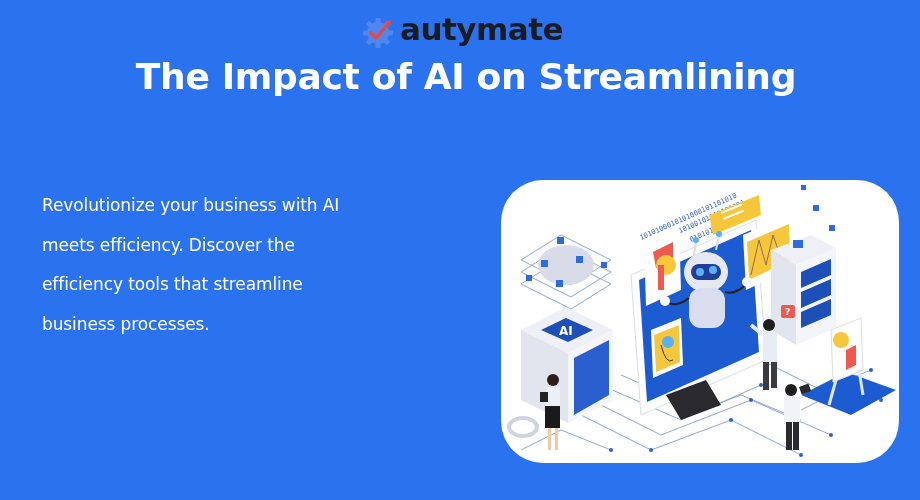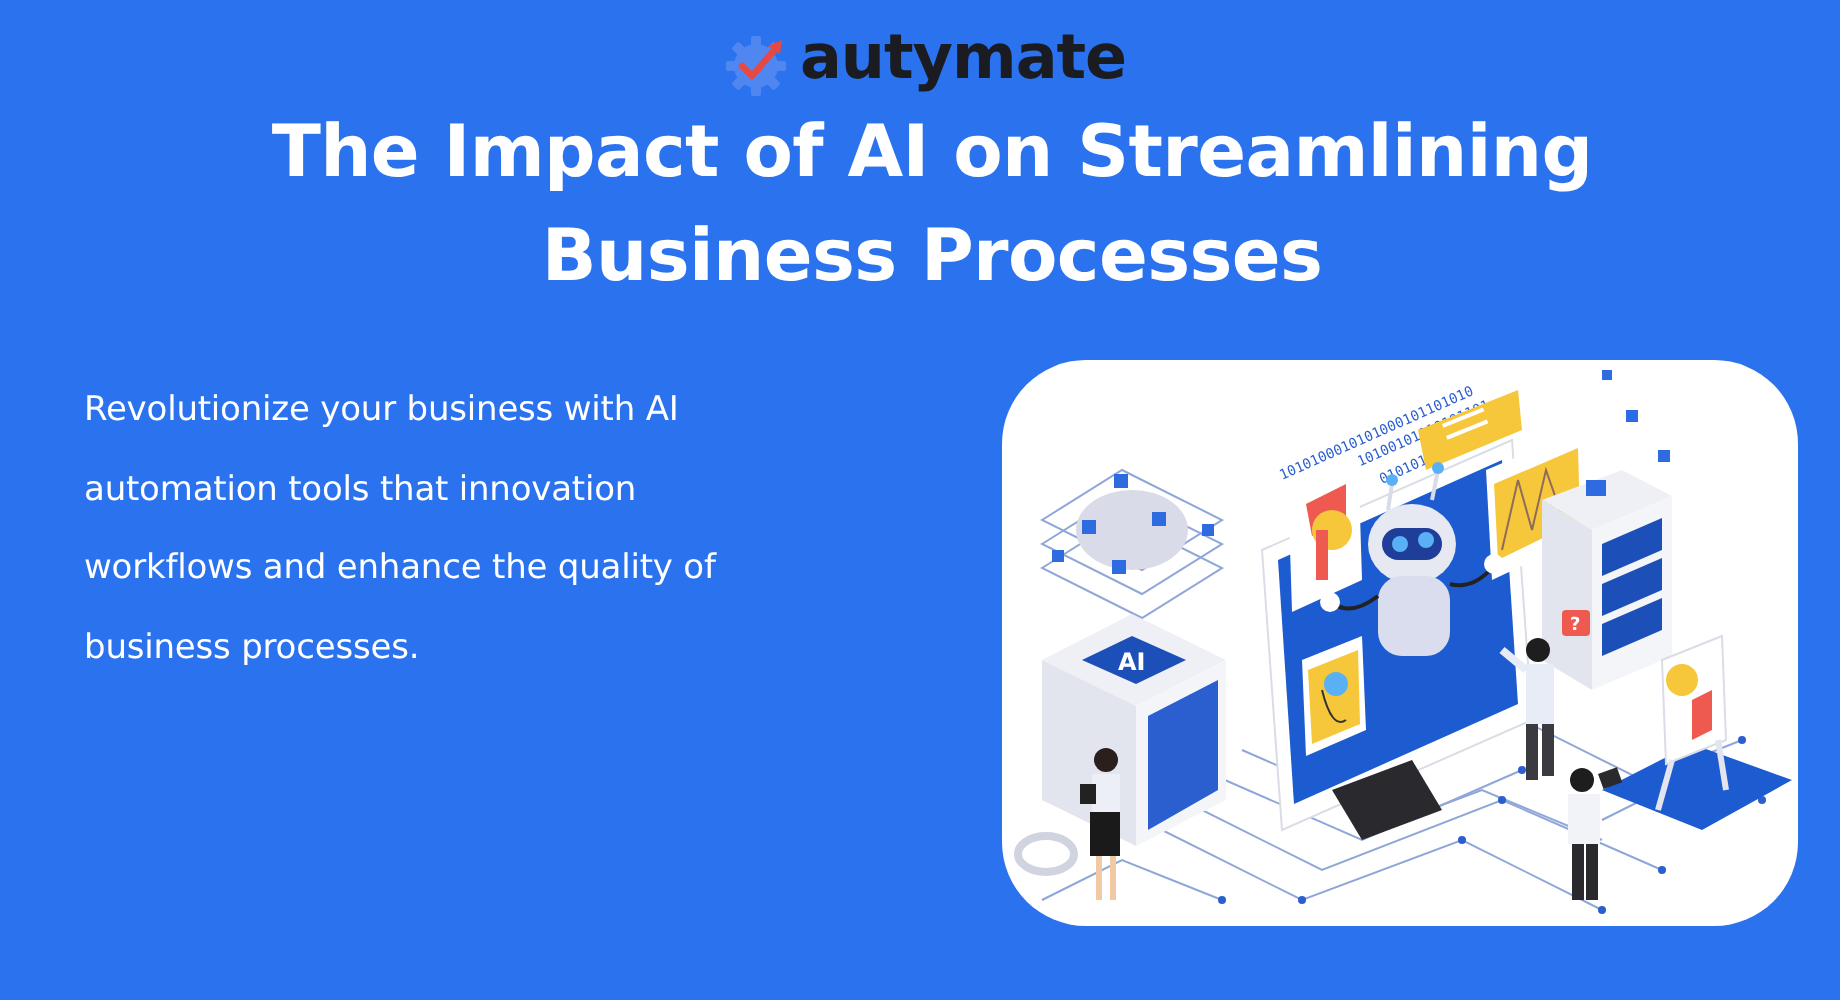--- a/index.html
+++ b/index.html
@@ -55,27 +55,26 @@
       <rect x="13.5" y="27" width="5" height="6" rx="1" transform="rotate(-45 16 18)"></rect>
     </g>
     <polyline points="9,18 14,23 26,9" fill="none" stroke="#E8483F" stroke-width="3.2" stroke-linecap="round" stroke-linejoin="round"></polyline>
     <polygon points="22,8 29,5 28,12" fill="#E8483F"></polygon>
   </svg>
   <span class="logo-text">autymate</span>
 </div>
 
 <h1 class="title" style="margin:0;">
   <span>The Impact of AI on Streamlining</span>
-  <span>Business Processes</span>
 </h1>
 
 <div class="desc">
   <span>Revolutionize your business with AI</span>
-  <span>automation tools that innovation</span>
-  <span>workflows and enhance the quality of</span>
+  <span>meets efficiency. Discover the</span>
+  <span>efficiency tools that streamline</span>
   <span>business processes.</span>
 </div>
 
 <div class="card">
   <svg width="398" height="283" viewBox="0 0 398 283">
 
     <g stroke="#8FA6D8" stroke-width="1" fill="none">
       <path d="M70 230 L150 270 L230 240 L300 275"></path>
       <path d="M80 215 L160 255 L250 220 L330 255"></path>
       <path d="M100 205 L180 240 L260 205"></path>

